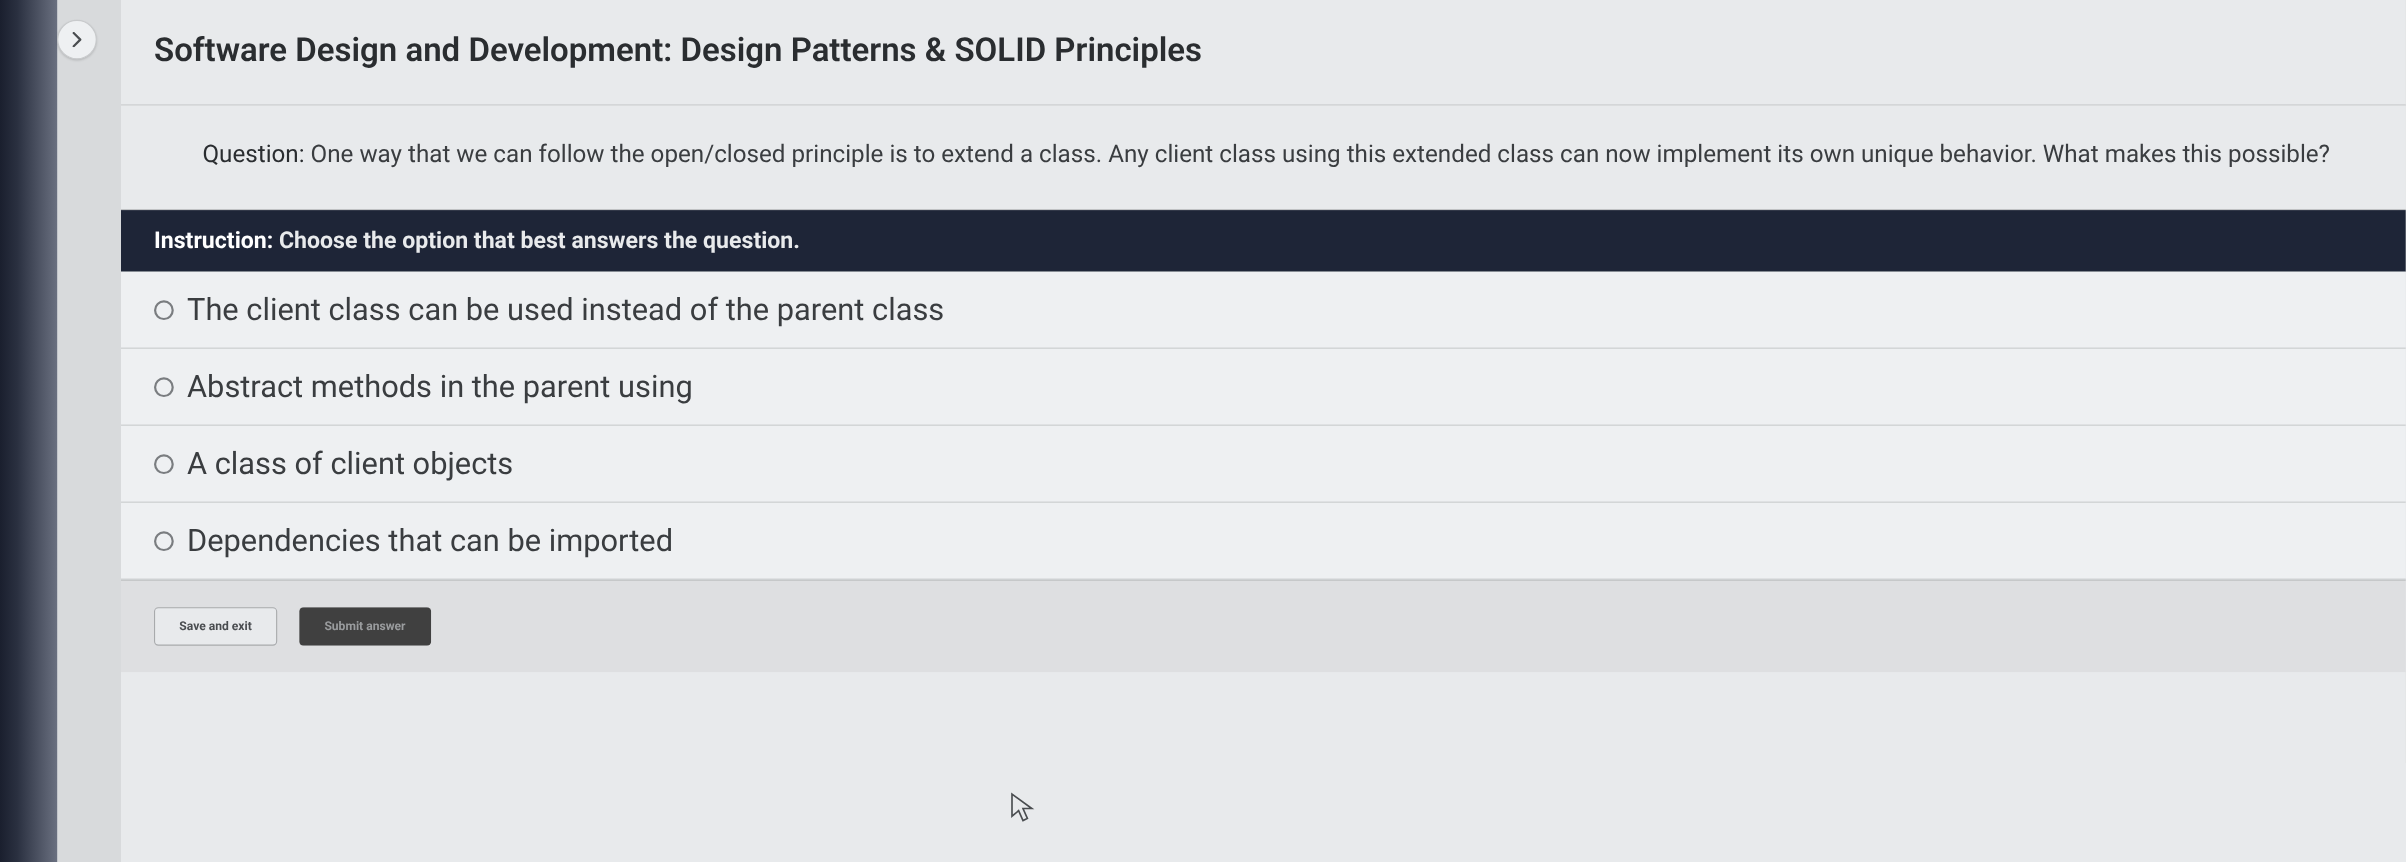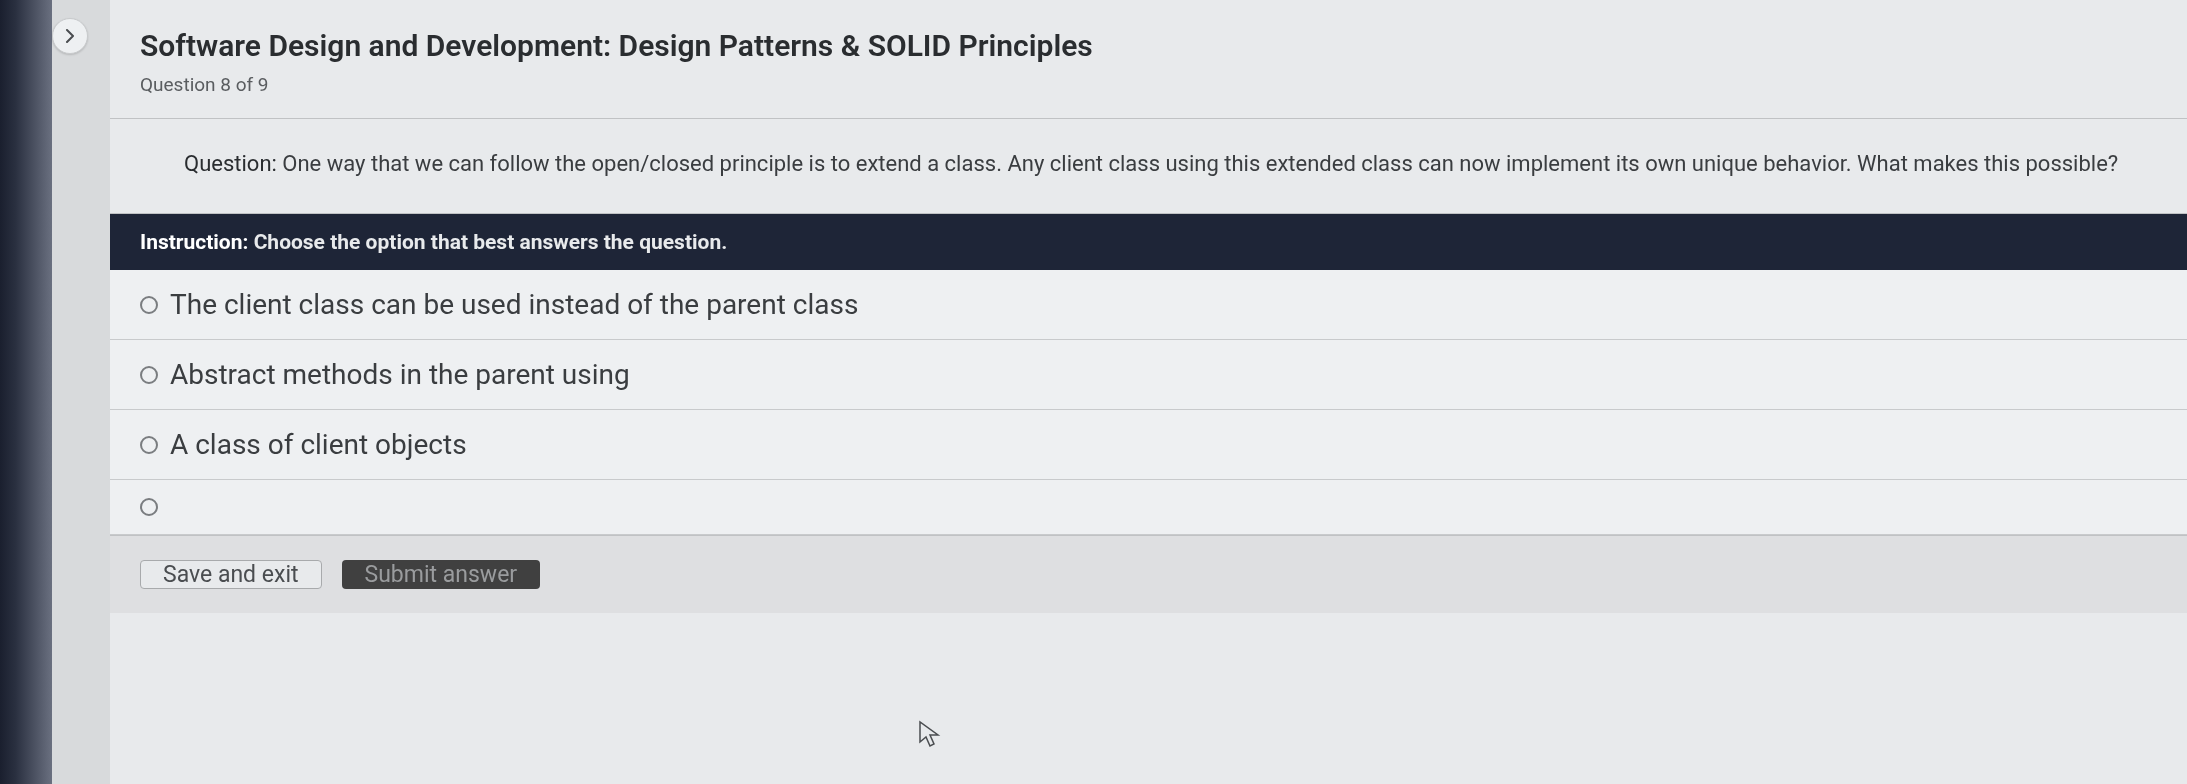--- a/index.html
+++ b/index.html
@@ -111,24 +111,25 @@
     }
     .footer {
       background: #dedfe1;
       padding: 24px 30px;
       display: flex;
       align-items: center;
       gap: 20px;
       border-top: 1px solid #c0c2c4;
     }
     .btn {
-      padding: 0 22px;
-      font-size: 23px;
+      padding: 10px 22px;
+      font-size: 11px;
       border-radius: 4px;
       cursor: pointer;
+      font-weight: bold;
     }
     .btn-save {
       background: #e8eaec;
       border: 1px solid #a8aaac;
       color: #4a4d50;
     }
     .btn-submit {
       background: #404040;
       border: 1px solid transparent;
       color: #9a9c9e;
@@ -149,21 +150,20 @@
 <div class="expand-btn">
   <svg viewBox="0 0 10 14">
     <path d="M2 1 L8 7 L2 13" stroke="#4a4d50" stroke-width="2" fill="none" stroke-linecap="round" stroke-linejoin="round"></path>
   </svg>
 </div>
 
 <div class="content-wrap">
 
   <div class="header-block">
     <div class="title">Software Design and Development: Design Patterns &amp; SOLID Principles</div>
-    <div class="subtitle">Question 8 of 9</div>
   </div>
 
   <div class="question-block">
     <div class="question-text">
       <span class="question-label">Question:</span><span> One way that we can follow the open/closed principle is to extend a class. Any client class using this extended class can now implement its own unique behavior. What makes this possible?</span>
     </div>
   </div>
 
   <div class="instruction-bar">
     <span class="instruction-label">Instruction:</span><span> Choose the option that best answers the question.</span>
@@ -177,20 +177,21 @@
     <div class="option-row">
       <span class="radio"></span>
       <span>Abstract methods in the parent using</span>
     </div>
     <div class="option-row">
       <span class="radio"></span>
       <span>A class of client objects</span>
     </div>
     <div class="option-row">
       <span class="radio"></span>
+      <span>Dependencies that can be imported</span>
     </div>
   </div>
 
   <div class="footer">
     <button class="btn btn-save">Save and exit</button>
     <button class="btn btn-submit" disabled="">Submit answer</button>
   </div>
 
 </div>
 

